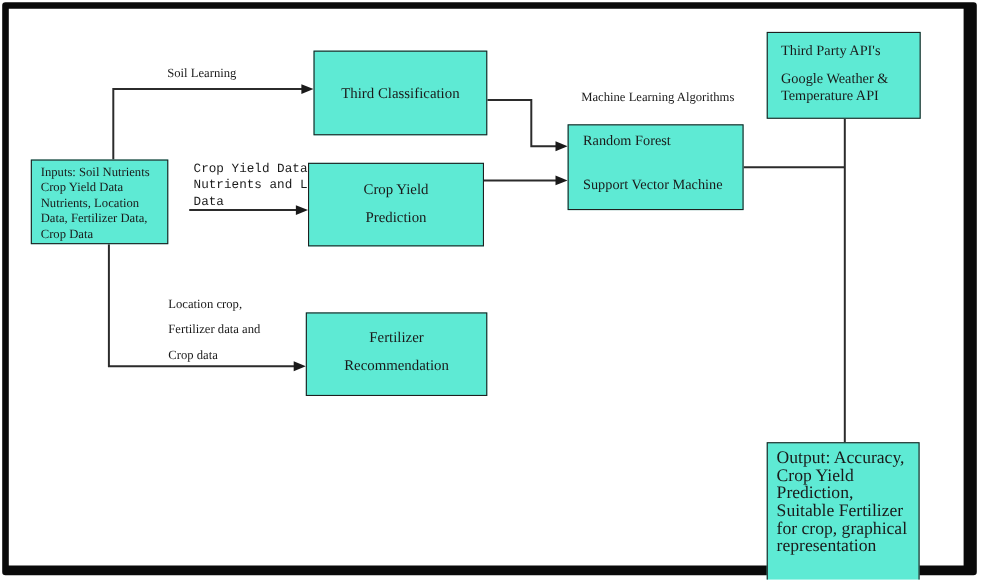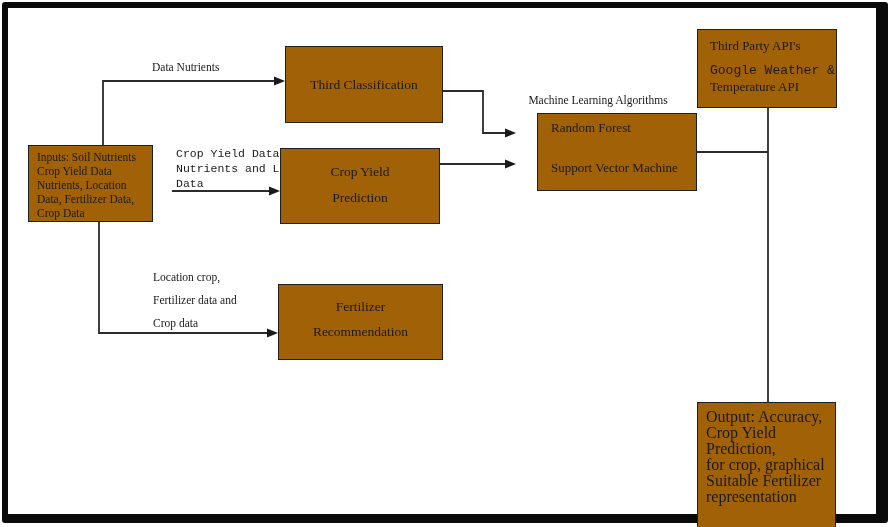--- a/index.html
+++ b/index.html
@@ -40,21 +40,21 @@
     position: absolute;
     left: 0;
     top: 0;
     z-index: 2;
   }
   .node {
     position: absolute;
     z-index: 3;
     box-sizing: border-box;
     border: 1.5px solid #1f1f1f;
-    background: #a16207;
+    background: #5eead4;
     font-size: 13px;
   }
   .node .ln { white-space: nowrap; }
 
   #node-inputs {
     left: 28px; top: 145px; width: 125px; height: 77px;
     font-size: 11.5px; line-height: 14px;
     padding: 4px 0 0 8px;
   }
   #node-soil-classification {
@@ -67,46 +67,46 @@
     text-align: center; padding-top: 10px; line-height: 26px;
     font-size: 13.5px;
   }
   #node-fertilizer {
     left: 278px; top: 284px; width: 165px; height: 76px;
     text-align: center; padding-top: 9px; line-height: 25px;
     font-size: 13.5px;
   }
   #node-ml {
     left: 516px; top: 113px; width: 160px; height: 78px;
-    padding: 6px 0 0 13px; font-size: 13px; margin-left: 21px;
+    padding: 6px 0 0 13px; font-size: 13px;
   }
   #node-ml .ln2 { margin-top: 24px; }
   #node-api {
     left: 697px; top: 29px; width: 140px; height: 79px;
     padding: 8px 0 0 12px; font-size: 13px; line-height: 16px;
   }
-  #node-api .ln2 { margin-top: 9px; font-family: Liberation Mono, monospace; }
+  #node-api .ln2 { margin-top: 9px; }
   #node-output {
     left: 697px; top: 402px; width: 139px; height: 138px;
     padding: 6px 0 0 8px; font-size: 16px; line-height: 16px;
   }
   #label-soil-nutrients { left: 152px; top: 60px; }
   #label-crop-yield-data { left: 176px; top: 146px; font-family: Liberation Mono, monospace; }
-  #label-ml-title { left: 520px; top: 93px; width: 156px; text-align: center; }
+  #label-ml-title { left: 520px; top: 82px; width: 156px; text-align: center; }
   #label-fertilizer-data { left: 153px; top: 266px; line-height: 23px; }
 </style>
 </head>
 <body>
 
 <div id="canvas">
 
   <div id="outer-frame"></div>
 
   <div class="edge-label" id="label-soil-nutrients">
-    <div class="ln">Data Nutrients</div>
+    <div class="ln">Soil Learning</div>
   </div>
 
   <div class="edge-label" id="label-crop-yield-data">
     <div class="ln">Crop Yield Data,</div>
     <div class="ln">Nutrients and Location</div>
     <div class="ln">Data</div>
   </div>
 
   <div class="edge-label" id="label-ml-title">Machine Learning Algorithms</div>
 
@@ -172,18 +172,18 @@
   <div class="node" id="node-api">
     <div class="ln">Third Party API's</div>
     <div class="ln ln2">Google Weather &amp;</div>
     <div class="ln">Temperature API</div>
   </div>
 
   <div class="node" id="node-output">
     <div class="ln">Output: Accuracy,</div>
     <div class="ln">Crop Yield</div>
     <div class="ln">Prediction,</div>
+    <div class="ln">Suitable Fertilizer</div>
     <div class="ln">for crop, graphical</div>
-    <div class="ln">Suitable Fertilizer</div>
     <div class="ln">representation</div>
   </div>
 
 </div>
 
 </body></html>

